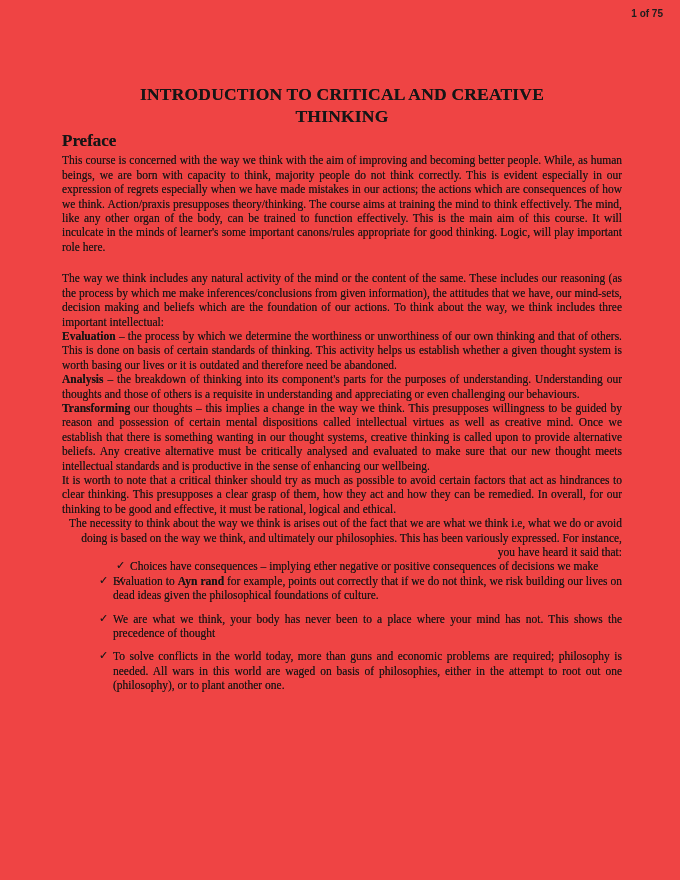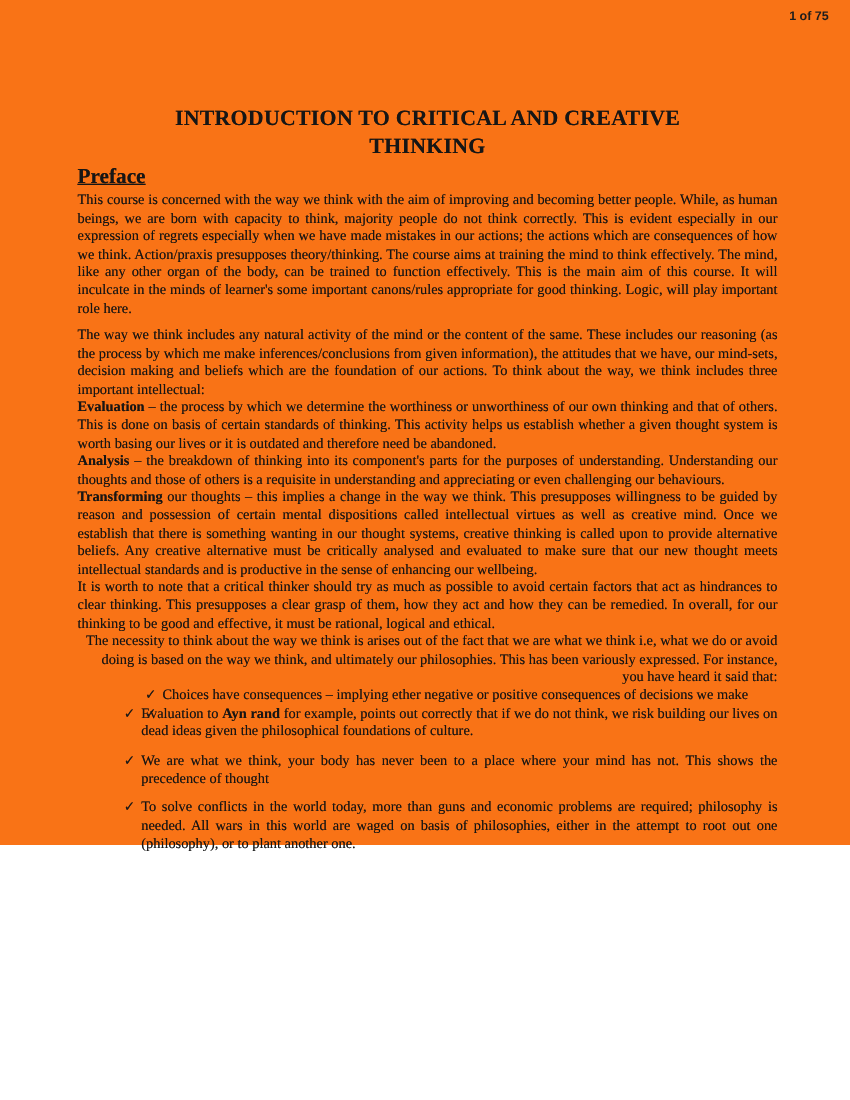--- a/index.html
+++ b/index.html
@@ -8,22 +8,22 @@
     width: 680px;
     height: 880px;
     background: #ffffff;
     overflow: hidden;
     font-family: "Liberation Serif", serif;
     color: #161616;
   }
   .page {
     position: relative;
     width: 680px;
-    height: 676px;
-    background: #f97316;
+    height: 880px;
+    background: #ef4444;
   }
   .page-indicator {
     position: absolute;
     top: 8px;
     right: 17px;
     font-family: "Liberation Sans", sans-serif;
     font-size: 10px;
     font-weight: bold;
     color: #1d1d1d;
   }
@@ -42,30 +42,29 @@
     font-size: 17.5px;
     font-weight: bold;
     line-height: 1.25;
     letter-spacing: 0.2px;
   }
   .section-heading {
     font-size: 17px;
     font-weight: bold;
     margin: 4px 0 3px 0;
     line-height: 1.1;
-    text-decoration: underline;
   }
   .body-content {
     font-size: 11.5px;
     line-height: 14.4px;
   }
   .paragraph { margin: 0; }
   .align-justify { text-align: justify; }
   .align-left   { text-align: right; }
-  .paragraph.space-before { margin-top: 7px; }
+  .paragraph.space-before { margin-top: 17px; }
   .bullet {
     position: relative;
     margin: 0;
   }
   .bullet.space-before { margin-top: 9px; }
   .bullet.deep    { padding-left: 68px; }
   .bullet.shallow { padding-left: 51px; }
   .check {
     position: absolute;
     top: 0;

